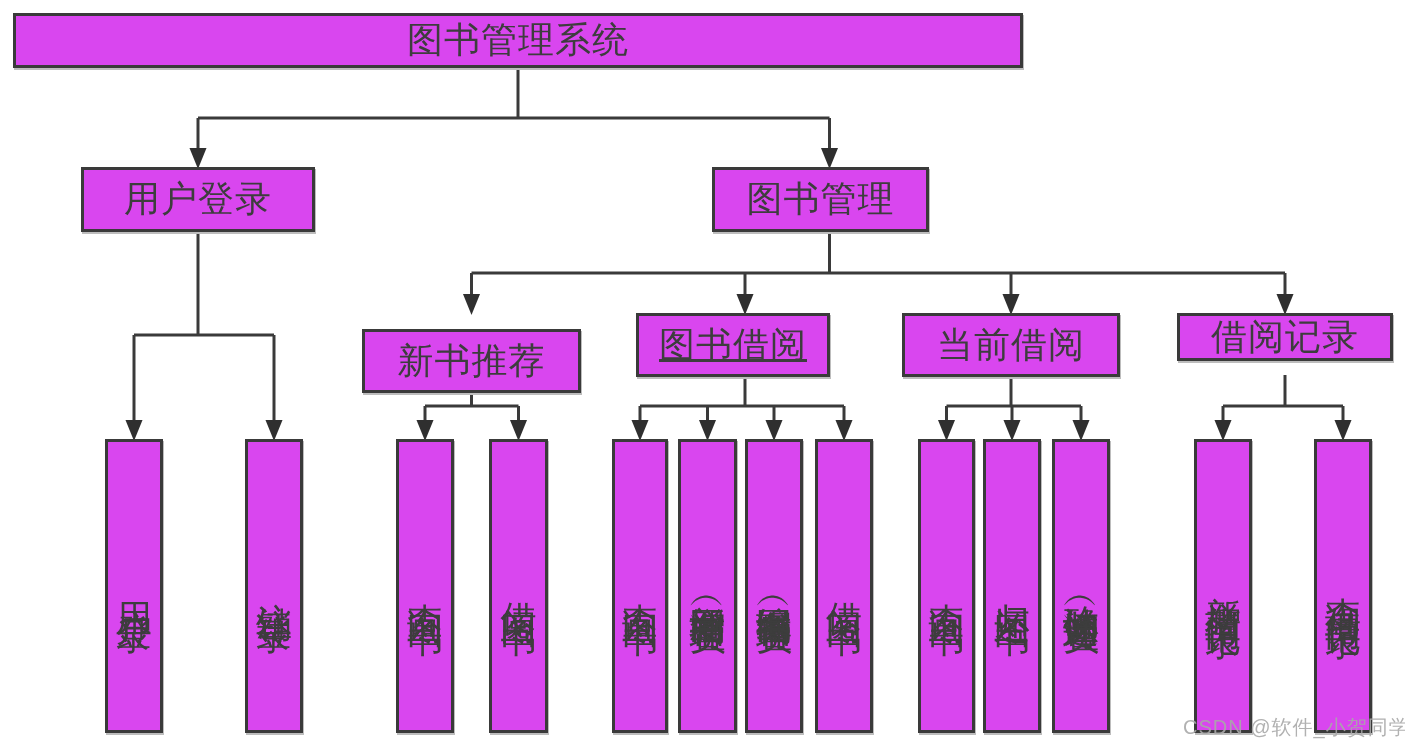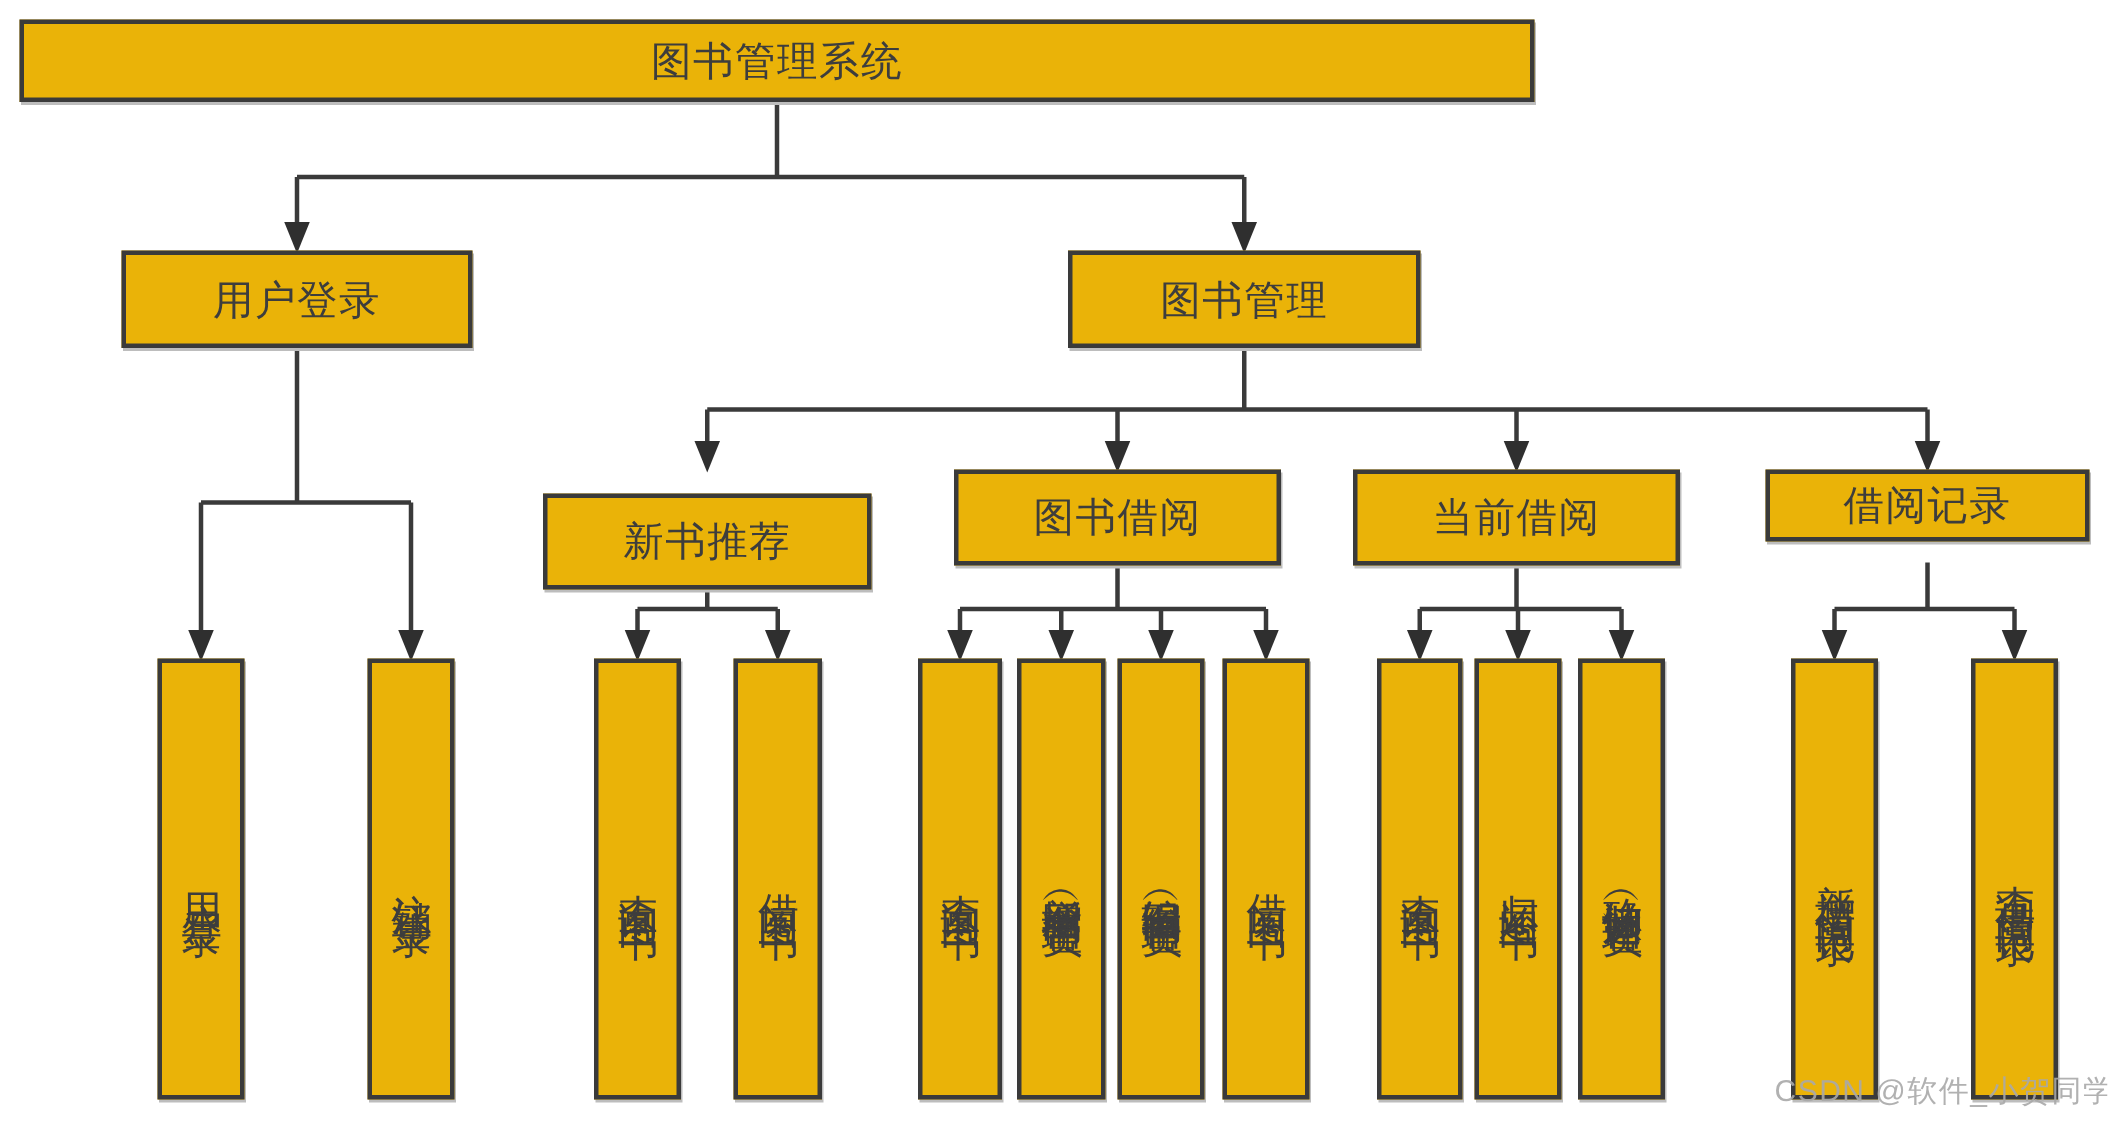--- a/index.html
+++ b/index.html
@@ -14,43 +14,43 @@
     background:#ffffff;
     overflow:hidden;
     font-family:"Liberation Sans","DejaVu Sans",sans-serif;
   }
   #wires{position:absolute;left:0;top:0;z-index:0;}
   #wires path{stroke:var(--line);stroke-width:3;fill:none;}
   #wires polygon{fill:#2f2f2f;}
   .node{
     position:absolute;
     box-sizing:border-box;
-    background:#eab308;
+    background:#d946ef;
     border:3px solid var(--line);
     color:var(--text);
     display:flex;align-items:center;justify-content:center;
-    font-size:27px;
+    font-size:36px;
     z-index:1;
     box-shadow:1px 2px 0 0 #bdbdbd;
   }
   .h-node{letter-spacing:1px;white-space:nowrap;}
   .v-node{
     top:439px;height:294px;width:58px;
     writing-mode:vertical-rl;
     text-orientation:mixed;
     letter-spacing:6px;
     line-height:1;
   }
   .v-node.long{letter-spacing:2px;}
   
   #n-root{left:13px;top:13px;width:1010px;height:55px;}
   #n-user-login{left:81px;top:167px;width:234px;height:65px;}
-  #n-book-mgmt{left:712px;top:167px;width:235px;height:65px;}
+  #n-book-mgmt{left:712px;top:167px;width:217px;height:65px;}
   #n-new-book-rec{left:362px;top:329px;width:219px;height:64px;}
-  #n-book-borrow{left:636px;top:313px;width:218px;height:64px;}
+  #n-book-borrow{left:636px;top:313px;width:194px;height:64px;text-decoration:underline;}
   #n-current-borrow{left:902px;top:313px;width:218px;height:64px;}
   #n-borrow-records{left:1177px;top:313px;width:216px;height:48px;}
   #n-leaf-user-login{left:105px;}
   #n-leaf-logout{left:245px;}
   #n-leaf-search-book-1{left:396px;}
   #n-leaf-borrow-book-1{left:489px;width:59px;}
   #n-leaf-search-book-2{left:612px;width:56px;}
   #n-leaf-add-book{left:678px;width:59px;}
   #n-leaf-edit-book{left:745px;}
   #n-leaf-borrow-book-2{left:815px;}

